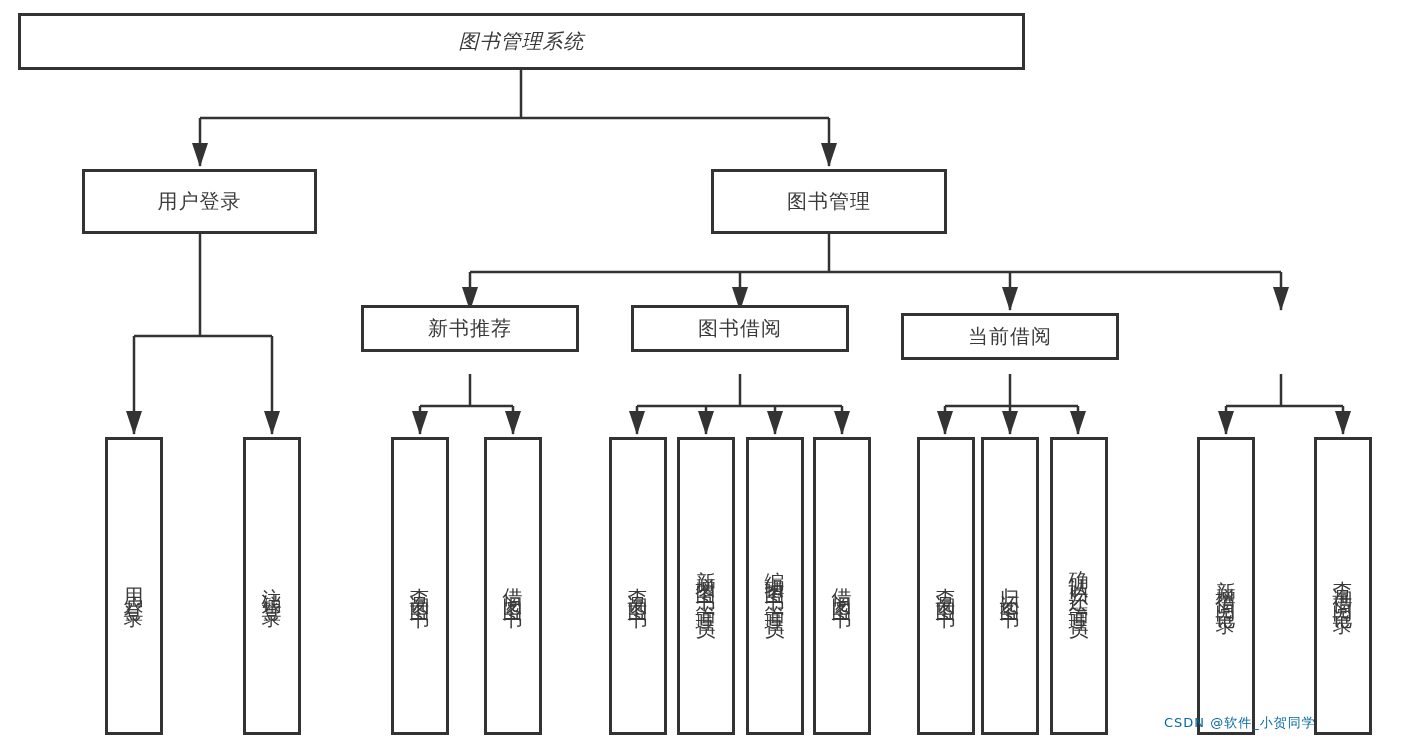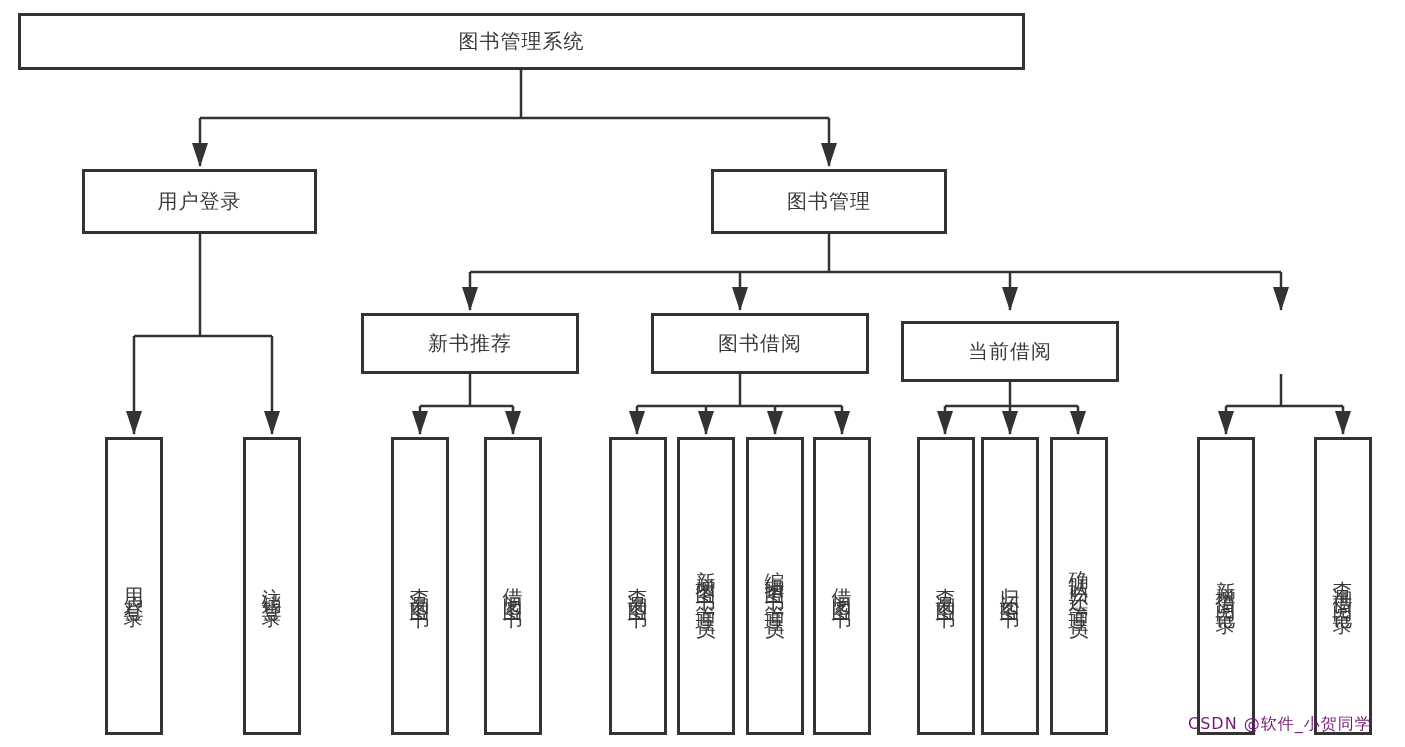--- a/index.html
+++ b/index.html
@@ -32,51 +32,51 @@
     z-index: 2;
   }
   .node.leaf {
     writing-mode: vertical-rl;
     text-orientation: mixed;
     letter-spacing: 7px;
     line-height: 1.1;
     font-size: 20px;
   }
   
-  .n-root            { left: 18px;   top: 13px;  width: 1007px; height: 57px; }
+  .n-root            { left: 18px;   top: 13px;  width: 1007px; height: 57px; font-style: italic; }
   
   .n-user-login      { left: 82px;   top: 169px; width: 235px;  height: 65px; }
   .n-book-management { left: 711px;  top: 169px; width: 236px;  height: 65px; text-align: right; }
   
-  .n-l3 { top: 313px; height: 61px; width: 218px; }
+  .n-l3 { top: 305px; height: 47px; width: 218px; }
   .n-new-book-rec    { left: 361px;  }
-  .n-book-borrow     { left: 631px; margin-left: 20px;  }
+  .n-book-borrow     { left: 631px;  }
   .n-current-borrow  { left: 901px; margin-top: 8px;  }
   .n-borrow-records  { left: 1172px; }
   
   .leaf { top: 437px; height: 298px; width: 58px; }
   .n-leaf-user-login          { left: 105px;  }
   .n-leaf-logout              { left: 243px;  }
   .n-leaf-query-books-new     { left: 391px;  }
   .n-leaf-borrow-books-new    { left: 484px;  }
   .n-leaf-query-books-borrow  { left: 609px;  }
   .n-leaf-add-books           { left: 677px;  }
   .n-leaf-edit-books          { left: 746px;  }
   .n-leaf-borrow-books-2      { left: 813px;  }
   .n-leaf-query-books-current { left: 917px;  }
   .n-leaf-return-books        { left: 981px;  }
   .n-leaf-confirm-return      { left: 1050px; }
   .n-leaf-add-record          { left: 1197px; }
   .n-leaf-query-record        { left: 1314px; }
   .watermark {
     position: absolute;
-    left: 1188px;
+    left: 1164px;
     top: 714px;
-    font-size: 16px;
-    color: #701a75;
+    font-size: 13px;
+    color: #0369a1;
     letter-spacing: 1px;
     z-index: 3;
     white-space: nowrap;
   }
 </style>
 </head>
 <body>
 
 <div class="stage">
 

